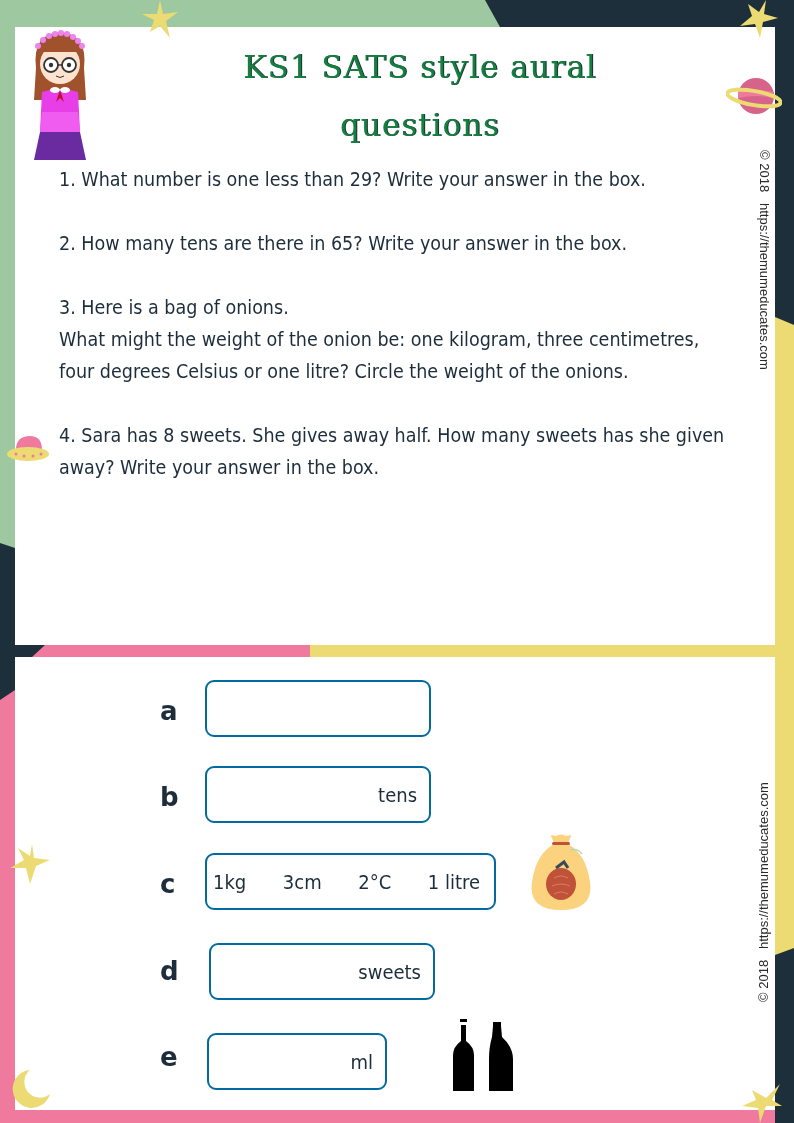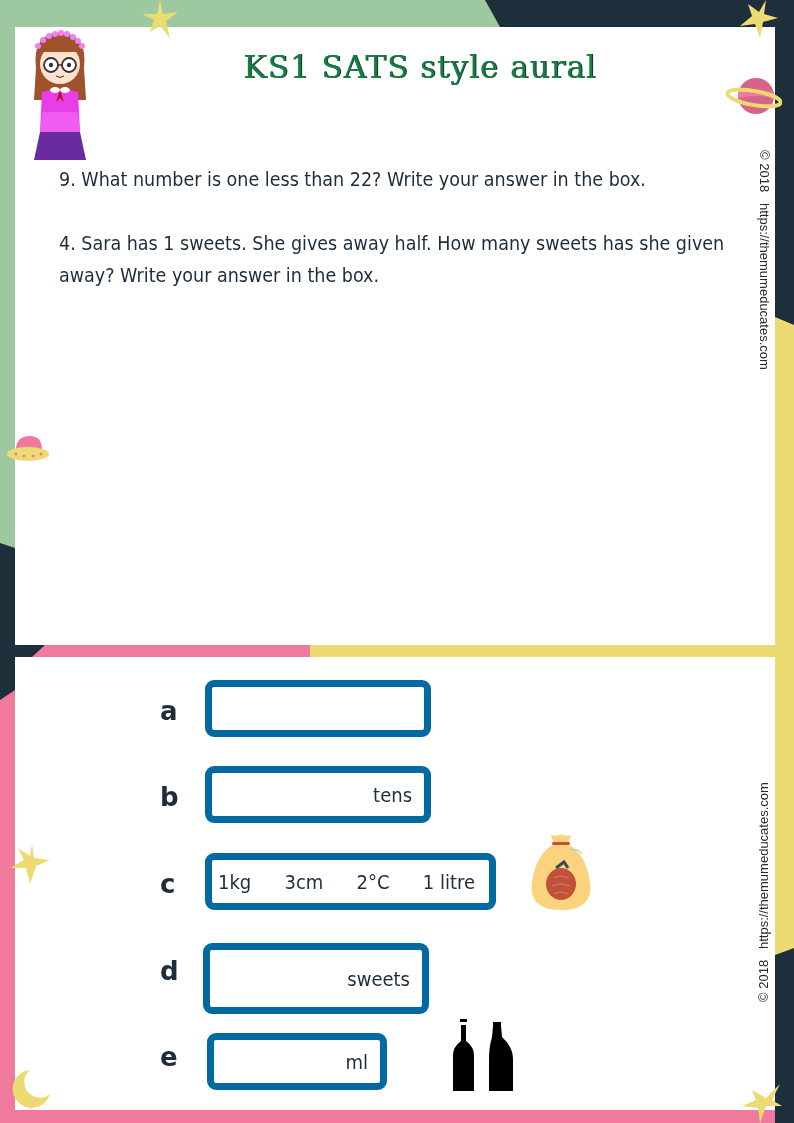--- a/index.html
+++ b/index.html
@@ -30,21 +30,21 @@
     position: absolute; font-family: "Liberation Sans", sans-serif;
     font-size: 13px; color: #2a2a2a; white-space: pre;
     transform-origin: left top; transform: rotate(90deg);
   }
   .copyright.bottom { transform: rotate(-90deg); }
   .ans-letter {
     position: absolute; left: 160px; font-size: 26px; font-weight: bold;
     color: #1d2d3b; font-family: "DejaVu Sans", sans-serif;
   }
   .ans-box {
-    position: absolute; border: 7px solid #0369a1; border-radius: 9px;
+    position: absolute; border: 2px solid #0369a1; border-radius: 9px;
     box-sizing: border-box; background: #fff;
     font-size: 20px; color: #1d2d3b; font-family: "DejaVu Sans Condensed", "DejaVu Sans", sans-serif;
   }
   .ans-unit { position: absolute; right: 12px; top: 50%; transform: translateY(-50%); }
   .opts { position: absolute; left: 6px; right: 14px; top: 50%; transform: translateY(-50%); display: flex; justify-content: space-between; text-align: right; }
   .icon { position: absolute; }
 </style>
 </head>
 <body>
 
@@ -123,25 +123,31 @@
   <circle cx="27" cy="22" r="1.5" fill="#ef7a9e"></circle>
     <circle cx="35" cy="20" r="1.5" fill="#ef7a9e"></circle>
 </svg>
 
 <svg class="icon" style="left:10px;top:1068px" width="42" height="42" viewBox="0 0 42 42">
   <path d="M20,2 A19,19 0 1 0 40,26 A14,14 0 1 1 20,2 Z" fill="#ecdb72"></path>
 </svg>
 
 <div class="title">
   <div>KS1 SATS style aural</div>
+  <div>questions</div>
 </div>
 
 <div class="questions">
-  <div class="q">9. What number is one less than 22? Write your answer in the box.</div>
-  <div class="q">4. Sara has 1 sweets. She gives away half. How many sweets has she given away? Write your answer in the box.</div>
+  <div class="q">1. What number is one less than 29? Write your answer in the box.</div>
+  <div class="q">2. How many tens are there in 65? Write your answer in the box.</div>
+  <div class="q">
+    <div>3. Here is a bag of onions.</div>
+    <div>What might the weight of the onion be: one kilogram, three centimetres, four degrees Celsius or one litre? Circle the weight of the onions.</div>
+  </div>
+  <div class="q">4. Sara has 8 sweets. She gives away half. How many sweets has she given away? Write your answer in the box.</div>
 </div>
 
 <div class="copyright" style="left:772px;top:150px;">© 2018   https://themumeducates.com</div>
 <div class="copyright bottom" style="left:756px;top:1002px;">© 2018   https://themumeducates.com</div>
 
 <div class="ans-letter" style="top:696px">a</div>
 <div class="ans-box" style="left:205px;top:680px;width:226px;height:57px">
   <span class="ans-unit"></span>
 </div>
 
@@ -163,21 +169,21 @@
 <svg class="icon" style="left:526px;top:834px" width="70" height="80" viewBox="0 0 70 80">
   <path d="M26,4 Q22,0 30,2 Q35,-1 40,2 Q48,0 44,4 L42,10 Q60,20 64,48 Q68,76 35,76 Q2,76 6,48 Q10,20 28,10 Z" fill="#fbd27e"></path>
   <rect x="26" y="8" width="18" height="3" rx="1.5" fill="#c0523a"></rect>
   <path d="M44,16 Q52,14 56,20" stroke="#b8d8b0" stroke-width="1.5" fill="none"></path>
   <ellipse cx="35" cy="50" rx="15" ry="16" fill="#c0523a"></ellipse>
   <path d="M30,34 L38,28 L42,34" stroke="#3a4a5a" stroke-width="3" fill="none"></path>
   <path d="M28,44 Q35,40 42,44 M26,52 Q35,48 44,52 M28,60 Q35,56 42,60" stroke="#e0886a" stroke-width="0.8" fill="none"></path>
 </svg>
 
 <div class="ans-letter" style="top:956px">d</div>
-<div class="ans-box" style="left:203px;top:943px;width:226px;height:71px">
+<div class="ans-box" style="left:209px;top:943px;width:226px;height:57px">
   <span class="ans-unit">sweets</span>
 </div>
 
 <div class="ans-letter" style="top:1042px">e</div>
 <div class="ans-box" style="left:207px;top:1033px;width:180px;height:57px">
   <span class="ans-unit">ml</span>
 </div>
 
 <svg class="icon" style="left:450px;top:1019px" width="66" height="74" viewBox="0 0 66 74">
   <rect x="10" y="0" width="7" height="3" fill="#000"></rect>

